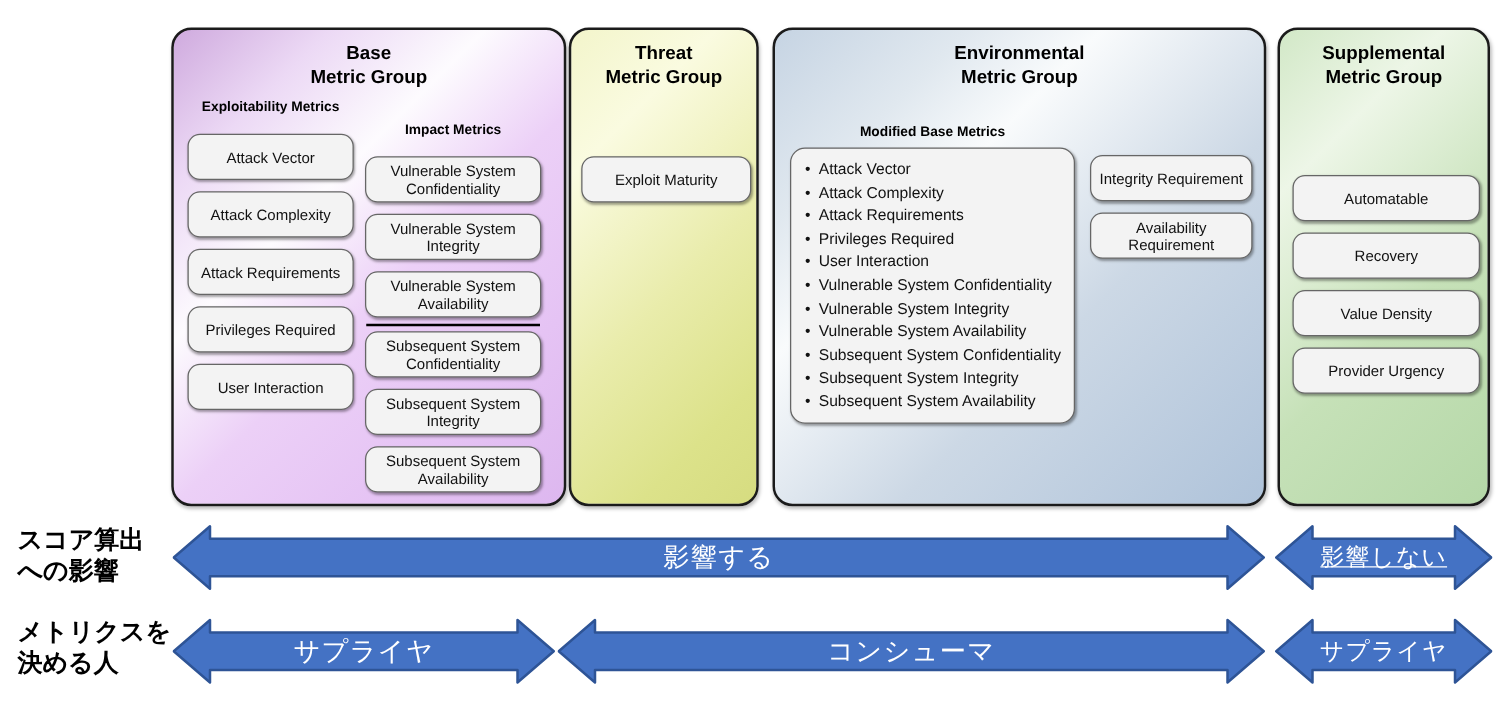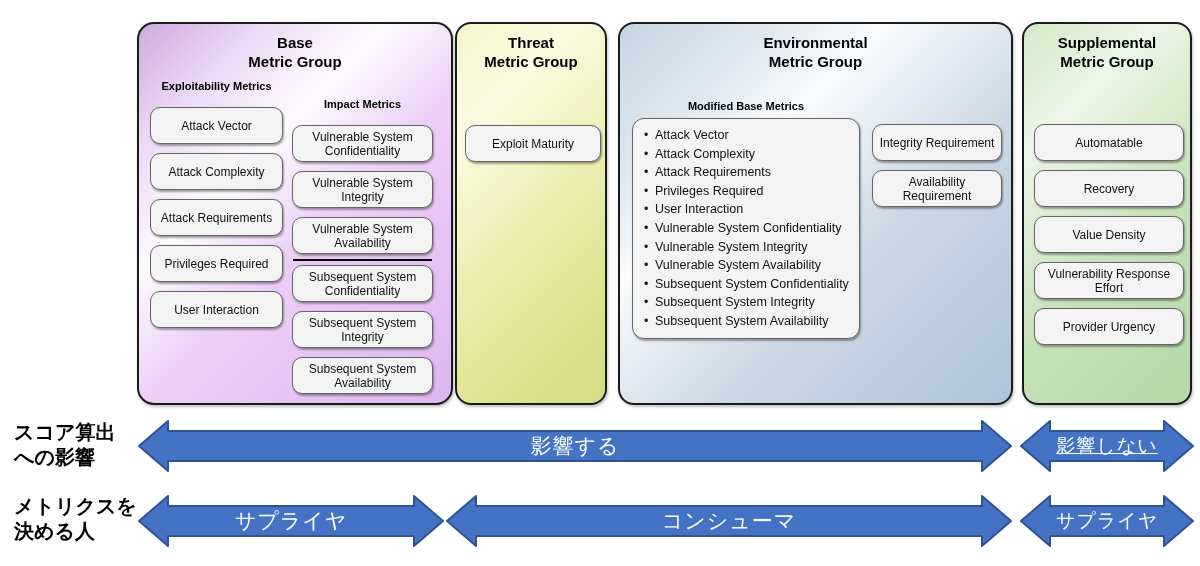--- a/index.html
+++ b/index.html
@@ -6,21 +6,21 @@
   .canvas {
     position:relative; width:1200px; height:566px; background:#ffffff;
     font-family:"Liberation Sans","DejaVu Sans",sans-serif; overflow:hidden; color:#000;
   }
   .panel {
     position:absolute; top:22px; height:383px; box-sizing:border-box;
     border:2.5px solid #1b1b1b; border-radius:16px;
     box-shadow:1px 2px 3px rgba(0,0,0,0.25);
   }
   .panel-base  { left:137px; width:316px;
-    background:linear-gradient(135deg,#cfaade 0%,#ecd9f5 18%,#fdfbfe 36%,#ecd0f7 55%,#e5c3f4 78%,#ddb7ef 100%);border-radius:17px; }
+    background:linear-gradient(135deg,#cfaade 0%,#ecd9f5 18%,#fdfbfe 36%,#ecd0f7 55%,#e5c3f4 78%,#ddb7ef 100%); }
   .panel-threat{ left:455px; width:152px;
     background:linear-gradient(135deg,#f3f5cb 0%,#fafbe0 22%,#e9ecab 55%,#dce28a 82%,#d6dc80 100%); }
   .panel-env   { left:618px; width:395px;
     background:linear-gradient(135deg,#c6d4e3 0%,#e0e8ef 20%,#f9fbfc 34%,#ccd8e5 62%,#afc3da 100%); }
   .panel-suppl { left:1022px; width:170px;
     background:linear-gradient(135deg,#d2e8c7 0%,#edf6e7 24%,#c6e1b8 60%,#b5d8a8 100%); }
   .panel-title {
     white-space:pre-line; text-align:center; font-weight:bold; font-size:15px;
     line-height:19px; padding-top:9px; color:#000;
   }
@@ -111,25 +111,24 @@
     </div>
     <div class="col" style="left:252px; top:100px; width:130px;">
       <div class="metric-box">Integrity Requirement</div>
       <div class="metric-box">Availability Requirement</div>
     </div>
   </div>
 
   <div class="panel panel-suppl">
     <div class="panel-title">Supplemental
 Metric Group</div>
-    <div class="col" style="left:10px; top:100px; width:150px;">
+    <div class="col" style="left:10px; top:116px; width:150px;">
       <div class="metric-box">Automatable</div>
       <div class="metric-box">Recovery</div>
       <div class="metric-box">Value Density</div>
-      <div class="metric-box">Vulnerability Response Effort</div>
       <div class="metric-box">Provider Urgency</div>
     </div>
   </div>
 
   <div class="side-label" style="top:420px;">スコア算出
 への影響</div>
   <div class="side-label" style="top:494px;">メトリクスを
 決める人</div>
 
   <div class="arrow" style="left:138px; top:419px; width:874px;">

